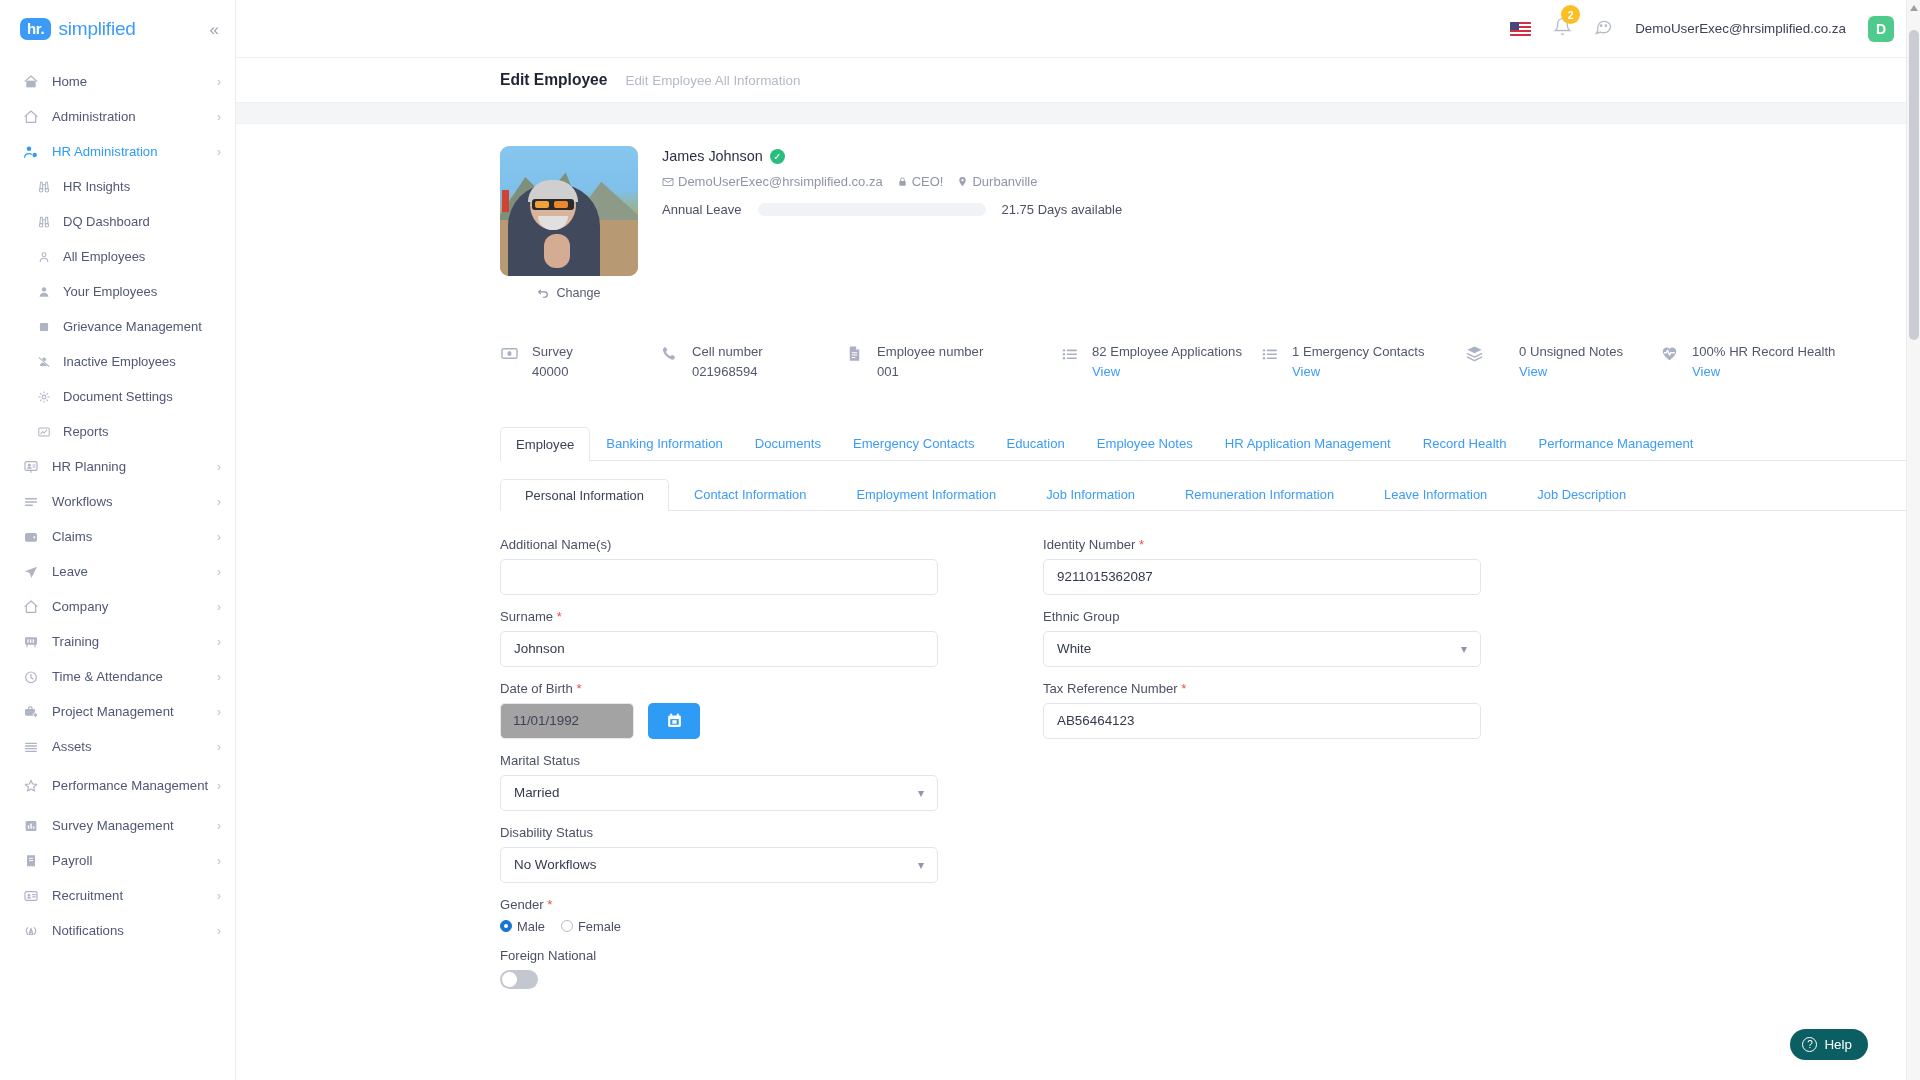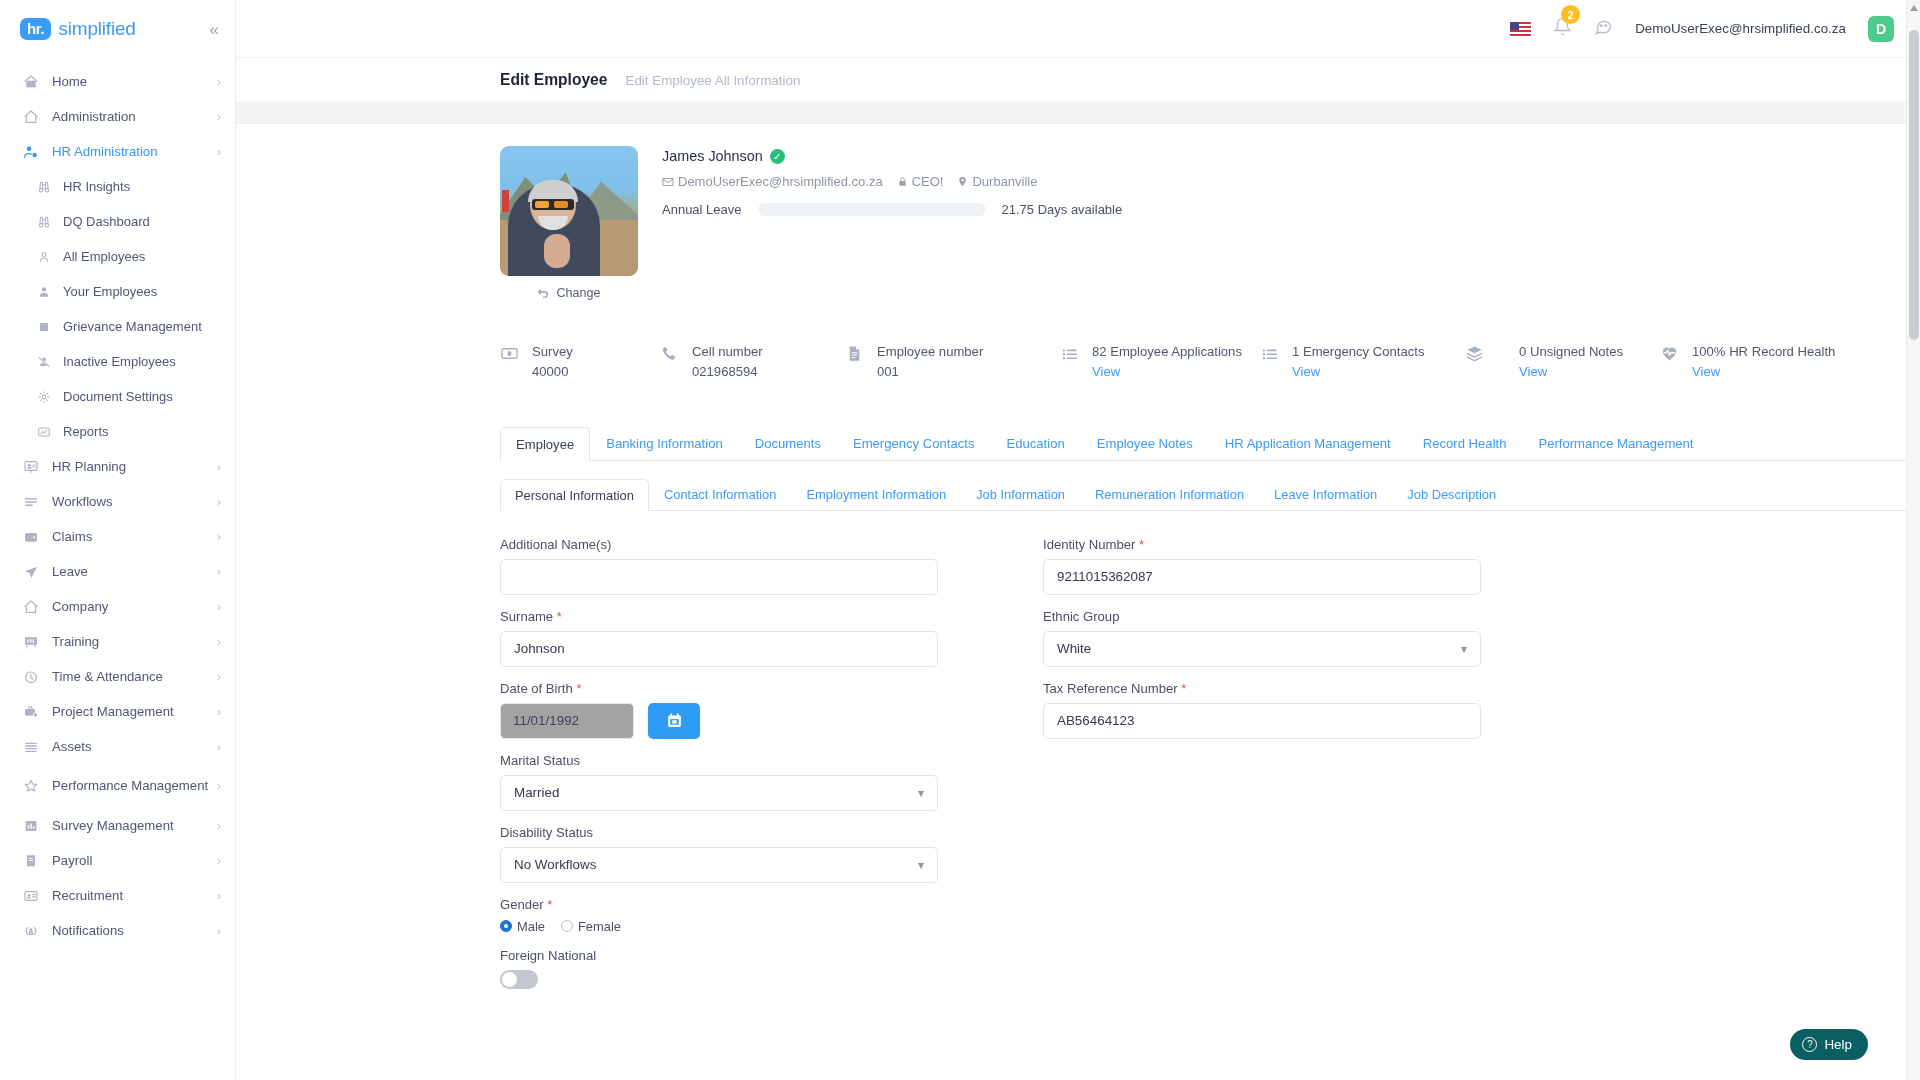--- a/index.html
+++ b/index.html
@@ -202,21 +202,21 @@
   .tab.active {
     color: #3b4255; background: #fff;
     border-color: #e4e8ee; border-radius: 5px 5px 0 0;
     margin-bottom: -1px;
   }
   #tabs-secondary {
     display: flex; align-items: flex-end; margin-top: 17px;
     border-bottom: 1px solid #e4e8ee; padding-right: 40px;
   }
   .tab2 {
-    padding: 8px 14px; font-size: 12.9px; color: #3d9bf8; cursor: pointer;
+    padding: 8px 24px; font-size: 12.9px; color: #3d9bf8; cursor: pointer;
     border: 1px solid transparent; border-bottom: none; white-space: nowrap;
   }
   .tab2.active {
     color: #3b4255; background: #fff;
     border-color: #e4e8ee; border-radius: 5px 5px 0 0;
     margin-bottom: -1px;
   }
 
   
   #form { display: flex; margin-top: 26px; }

